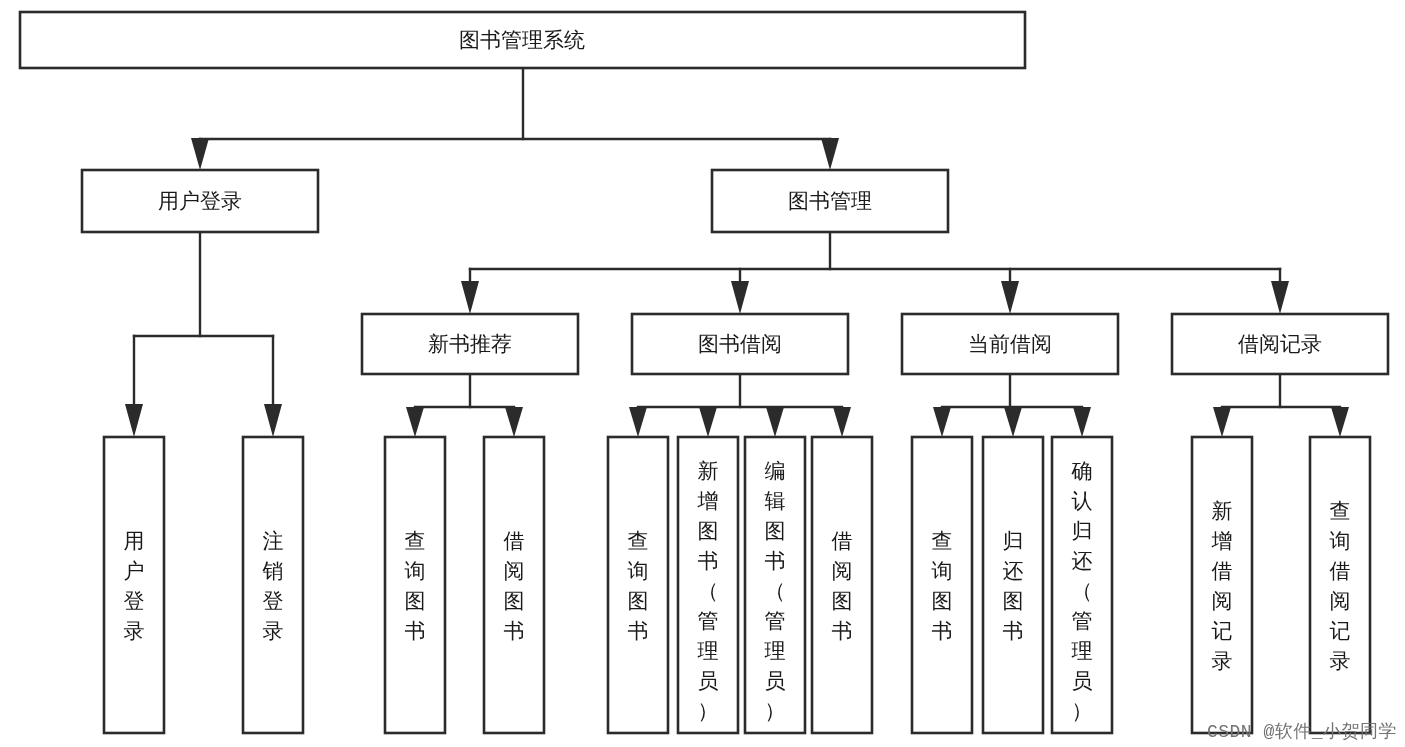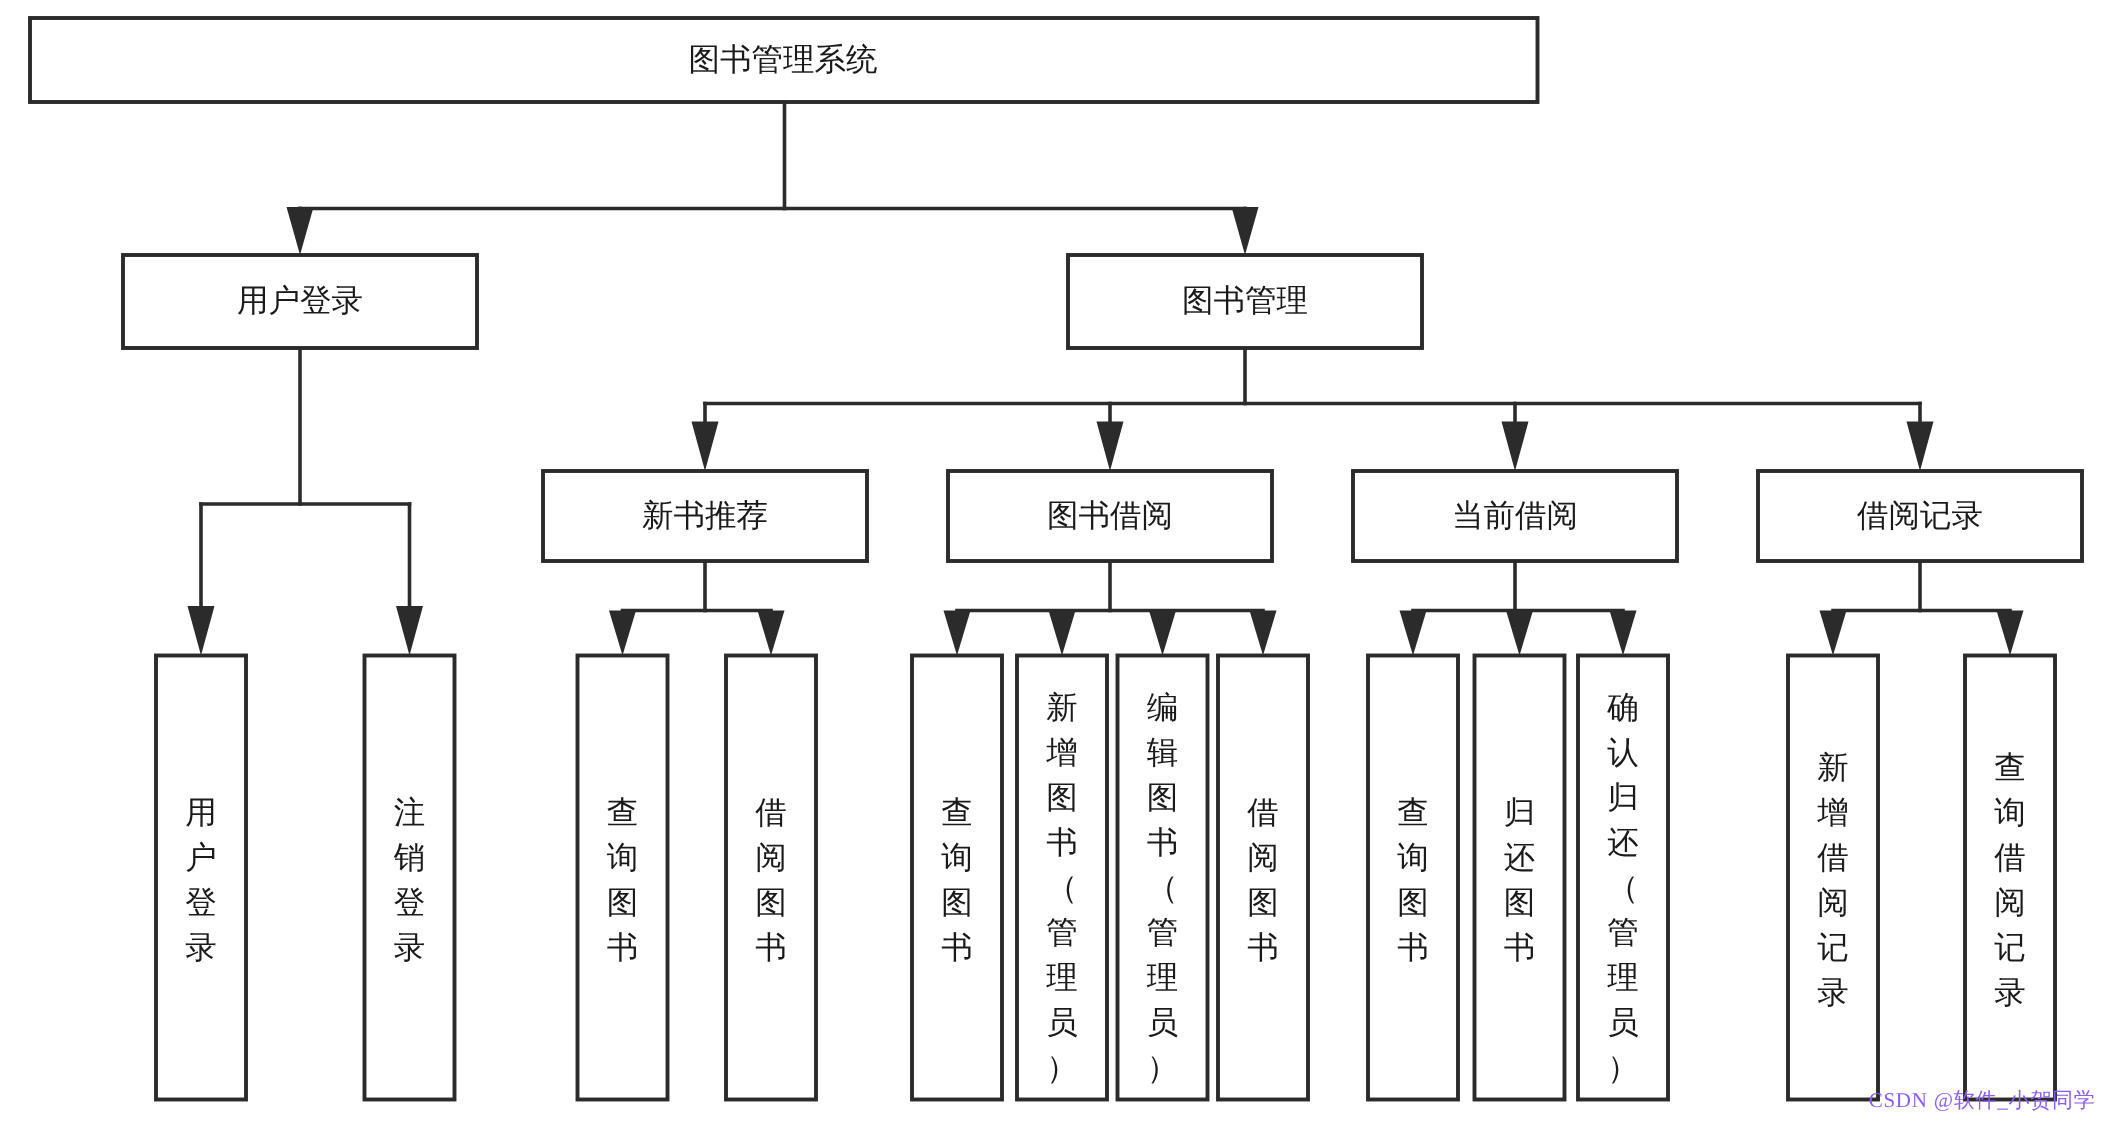--- a/index.html
+++ b/index.html
@@ -44,23 +44,23 @@
     stroke-linecap: square;
   }
   .edge-arrow {
     fill: #2b2b2b;
     stroke: none;
   }
   .watermark {
     position: absolute;
     right: 8px;
     bottom: 4px;
-    font-family: Liberation Serif, serif;
-    font-size: 14px;
-    color: #8b5cf6;
+    font-family: Liberation Mono, monospace;
+    font-size: 18px;
+    color: #737373;
     white-space: nowrap;
     letter-spacing: 0.5px;
   }
 </style>
 </head>
 <body>
 
 <svg id="diagram" viewBox="0 0 1405 747" xmlns="http://www.w3.org/2000/svg">
 
   <g>

